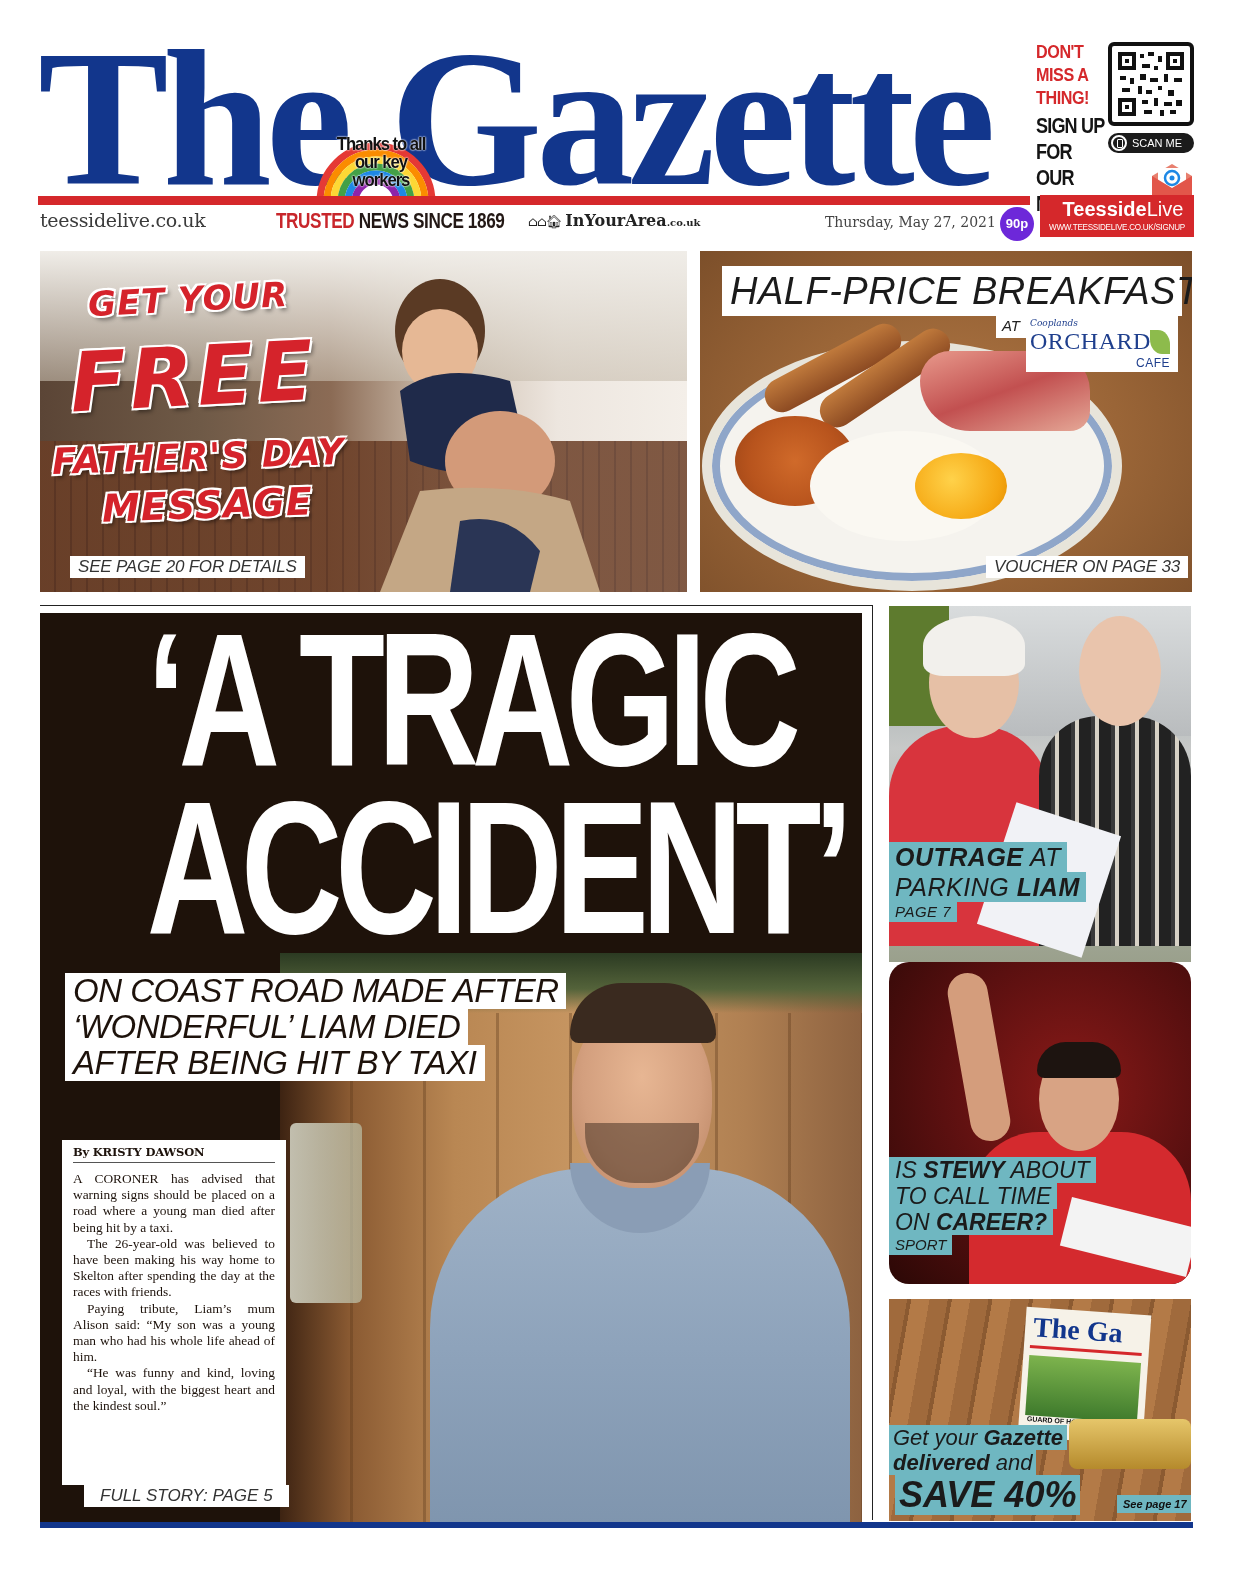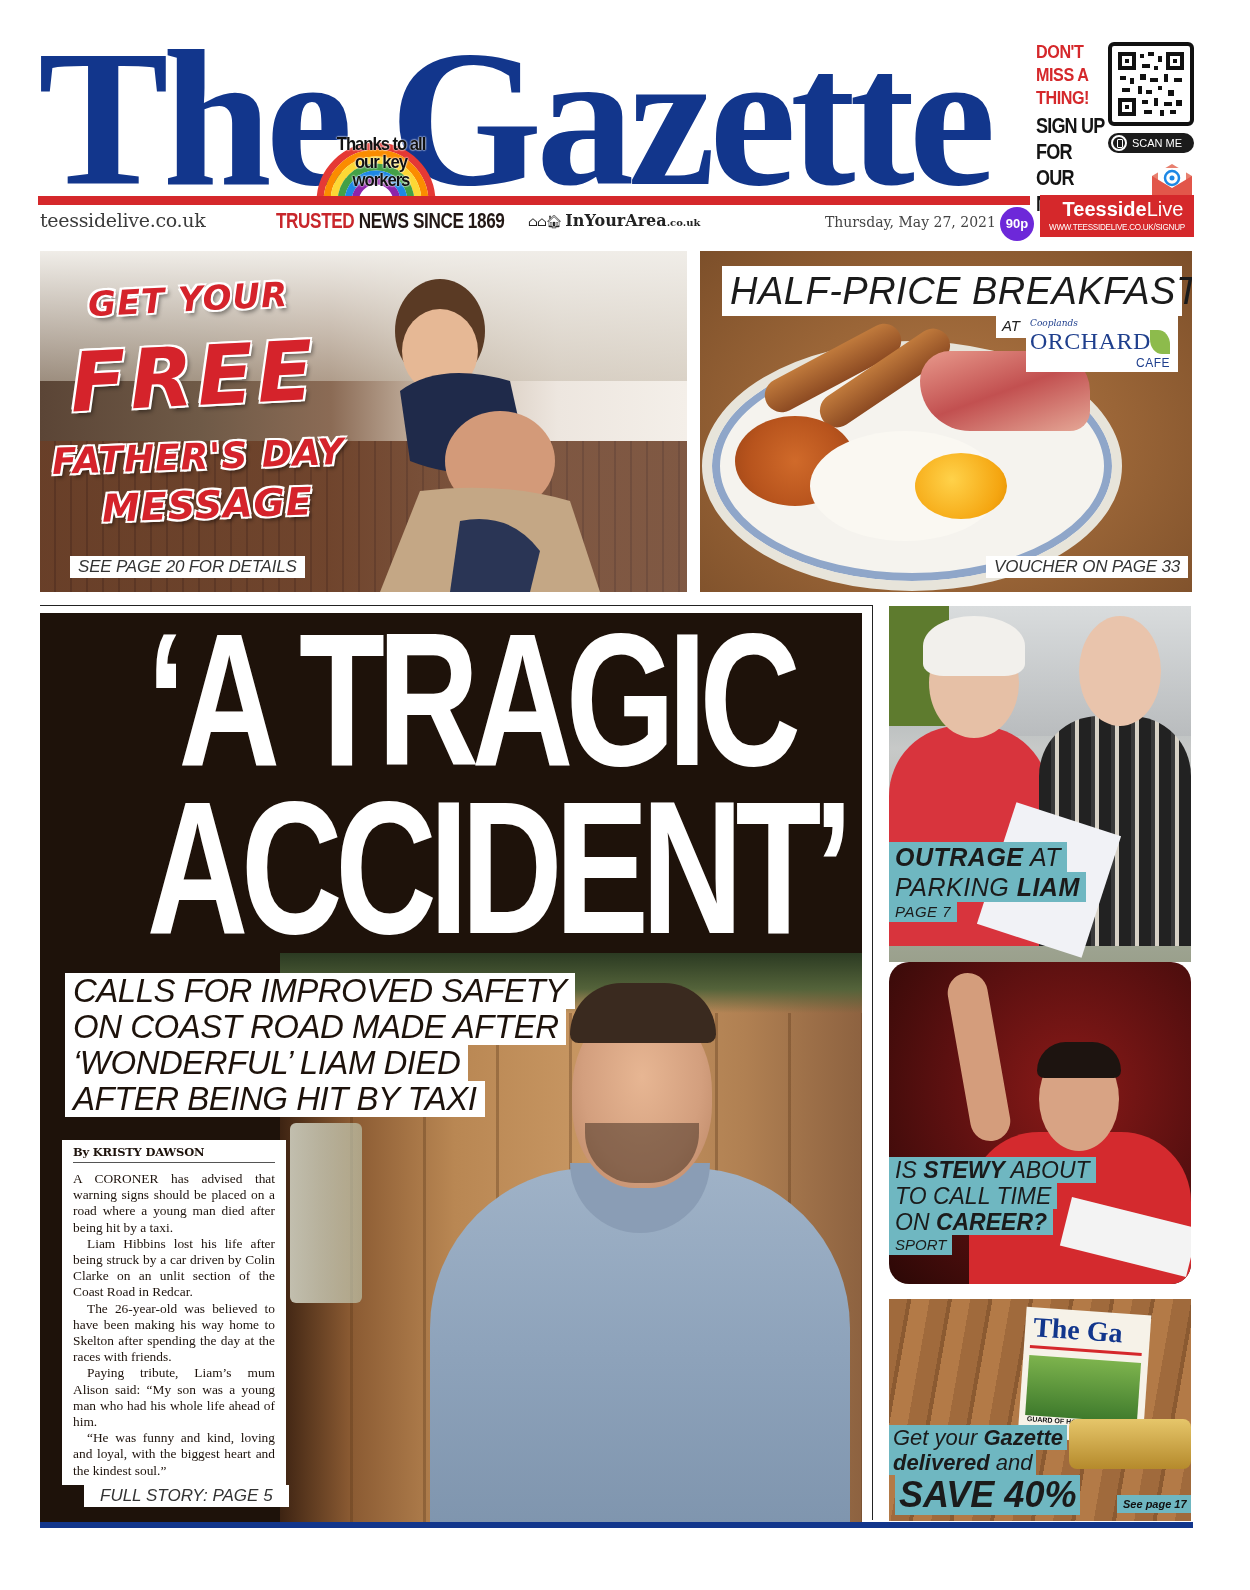--- a/index.html
+++ b/index.html
@@ -379,31 +379,29 @@
     <div class="man-beard"></div>
     <div class="man-hair"></div>
   </div>
 
   <h1 class="headline">
     <div>‘A TRAGIC</div>
     <div>ACCIDENT’</div>
   </h1>
 
   <div class="subhead">
-    <div class="subhead-line">CALLS FOR IMPROVED SAFETY</div>
     <div class="subhead-line">ON COAST ROAD MADE AFTER</div>
     <div class="subhead-line">‘WONDERFUL’ LIAM DIED</div>
     <div class="subhead-line">AFTER BEING HIT BY TAXI</div>
   </div>
 
   <div class="article-box">
     <div class="byline">By KRISTY DAWSON</div>
     <div class="article-body">
       <p>A CORONER has advised that warning signs should be placed on a road where a young man died after being hit by a taxi.</p>
-      <p>Liam Hibbins lost his life after being struck by a car driven by Colin Clarke on an unlit section of the Coast Road in Redcar.</p>
       <p>The 26-year-old was believed to have been making his way home to Skelton after spending the day at the races with friends.</p>
       <p>Paying tribute, Liam’s mum Alison said: “My son was a young man who had his whole life ahead of him.</p>
       <p>“He was funny and kind, loving and loyal, with the biggest heart and the kindest soul.”</p>
     </div>
   </div>
   <div class="full-story">FULL STORY: PAGE 5</div>
 </article>
 
 <section class="side-card side-parking">
   <div class="hedge"></div>

